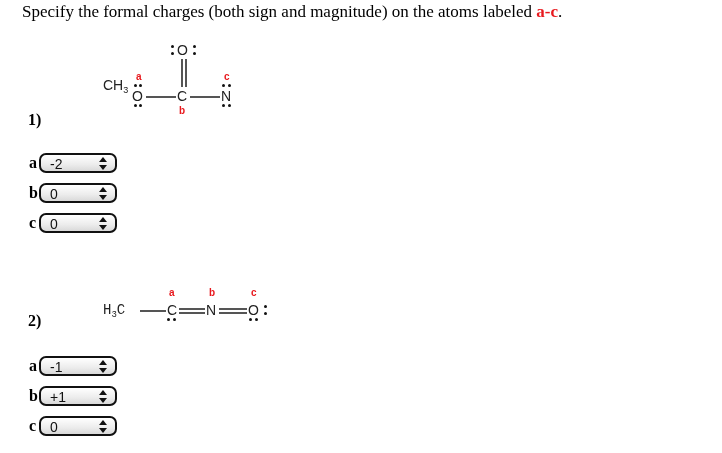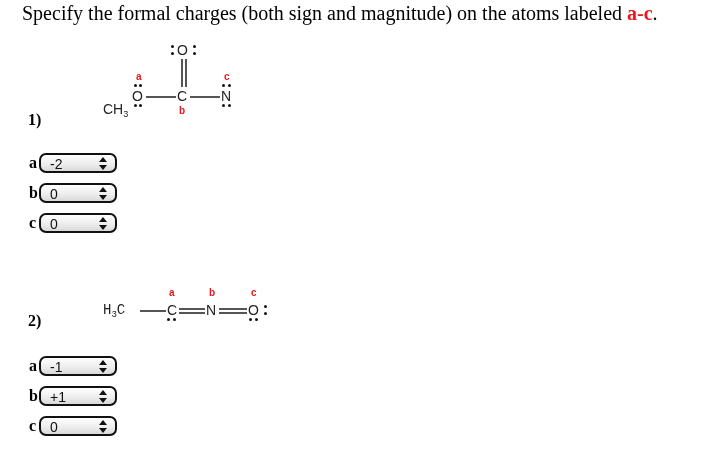--- a/index.html
+++ b/index.html
@@ -1,17 +1,17 @@
 <!DOCTYPE html>
 <html><head>
 <meta charset="utf-8">
 <style>
   html, body { margin:0; padding:0; background:#ffffff; }
   body { width:722px; height:453px; position:relative; overflow:hidden; font-family:"Liberation Serif", serif; color:#000; }
-  .prompt { position:absolute; left:22px; top:2px; font-size:20px; white-space:nowrap; }
+  .prompt { position:absolute; left:22px; top:2px; font-size:17px; white-space:nowrap; }
   .prompt .hl { color:#e8191e; font-weight:bold; }
   .qnum { position:absolute; left:28px; font-size:16px; font-weight:bold; }
   .mol { position:absolute; font-family:"Liberation Sans", sans-serif; color:#222; }
   .atom { position:absolute; font-size:14px; line-height:14px; }
   .sub { font-size:9px; vertical-align:-3px; }
   .lbl { position:absolute; font-size:10px; font-weight:bold; color:#e8191e; font-family:"Liberation Sans", sans-serif; }
   .bond { position:absolute; background:#555; height:1.5px; }
   .vbond { position:absolute; background:#555; width:1.5px; }
   .dot { position:absolute; width:3px; height:3px; border-radius:50%; background:#111; }
   .row { position:absolute; left:29px; height:22px; }
@@ -25,21 +25,21 @@
 </style>
 </head>
 <body>
 
 <div class="prompt"><span>Specify the formal charges (both sign and magnitude) on the atoms labeled </span><span class="hl">a-c</span><span>.</span></div>
 
 <div class="qnum" style="top:111px;">1)</div>
 
 <div class="mol" style="left:0;top:0;">
 
-  <div class="atom" style="left:103px;top:102px;"><span>CH</span><span class="sub">3</span></div>
+  <div class="atom" style="left:103px;top:78px;"><span>CH</span><span class="sub">3</span></div>
 
   <div class="atom" style="left:132px;top:89px;">O</div>
   <div class="dot" style="left:134px;top:84px;"></div>
     <div class="dot" style="left:139px;top:84px;"></div>
   <div class="dot" style="left:134px;top:104px;"></div>
     <div class="dot" style="left:139px;top:104px;"></div>
   <div class="lbl" style="left:136px;top:71px;">a</div>
 
   <div class="bond" style="left:146px;top:96px;width:30px;"></div>
 

